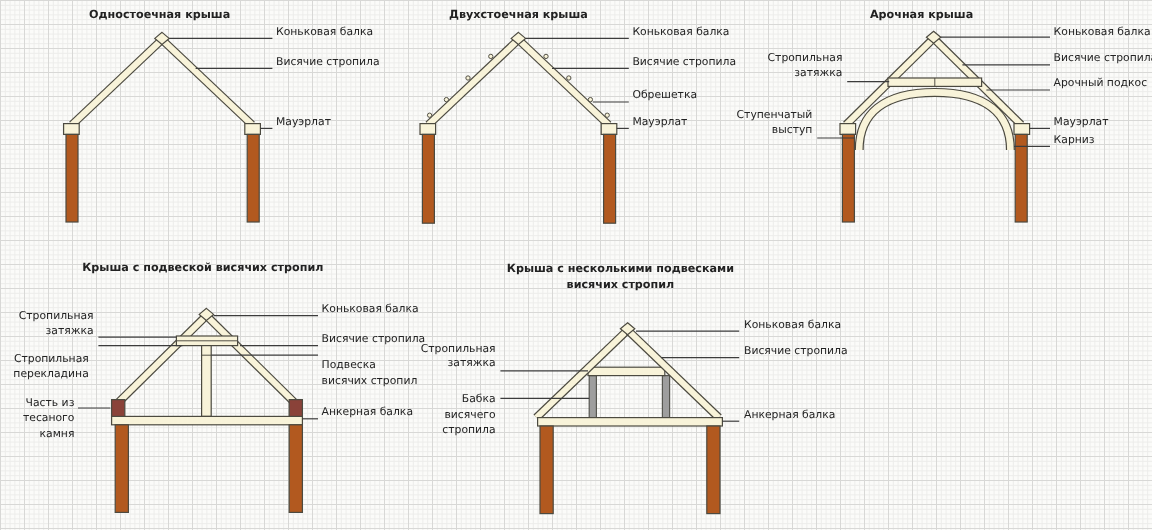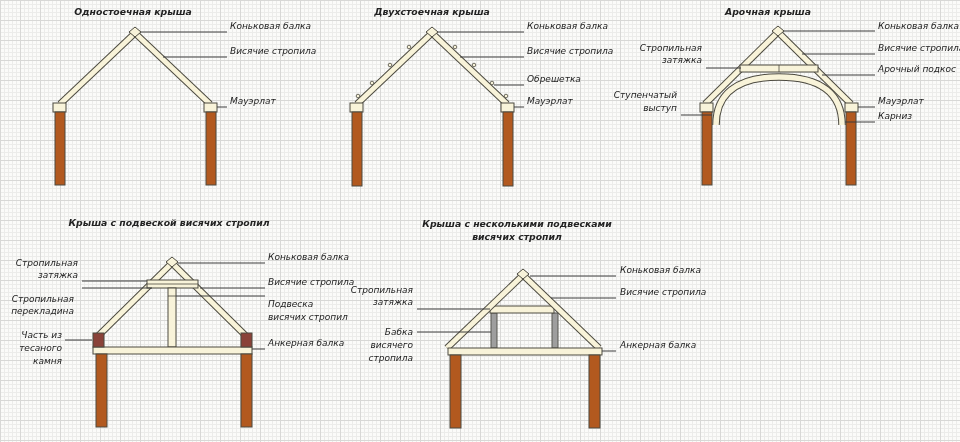--- a/index.html
+++ b/index.html
@@ -11,21 +11,20 @@
   body{width:960px;height:442px;overflow:hidden;}
   .sheet{
     position:relative;width:960px;height:442px;
     background-color:var(--paper);
     background-image:
       linear-gradient(var(--grid-major) 1px, transparent 1px),
       linear-gradient(90deg, var(--grid-major) 1px, transparent 1px),
       linear-gradient(var(--grid-minor) 1px, transparent 1px),
       linear-gradient(90deg, var(--grid-minor) 1px, transparent 1px);
     background-size:20px 20px,20px 20px,4px 4px,4px 4px;
-    font-style:italic;
   }
   svg{position:absolute;left:0;top:0;}
   .t{font-family:"DejaVu Sans",sans-serif;font-size:9px;fill:var(--text);}
   .title{font-weight:700;font-size:9.3px;}
   .e{text-anchor:end;} .m{text-anchor:middle;}
   .ol{stroke:var(--outline);stroke-width:7;fill:none;}
   .bf{stroke:var(--beam-fill);stroke-width:5;fill:none;}
   .aol{stroke:var(--outline);stroke-width:7.5;fill:none;}
   .abf{stroke:var(--beam-fill);stroke-width:5.5;fill:none;}
   .wood{fill:var(--beam-fill);stroke:var(--outline);stroke-width:1;}

